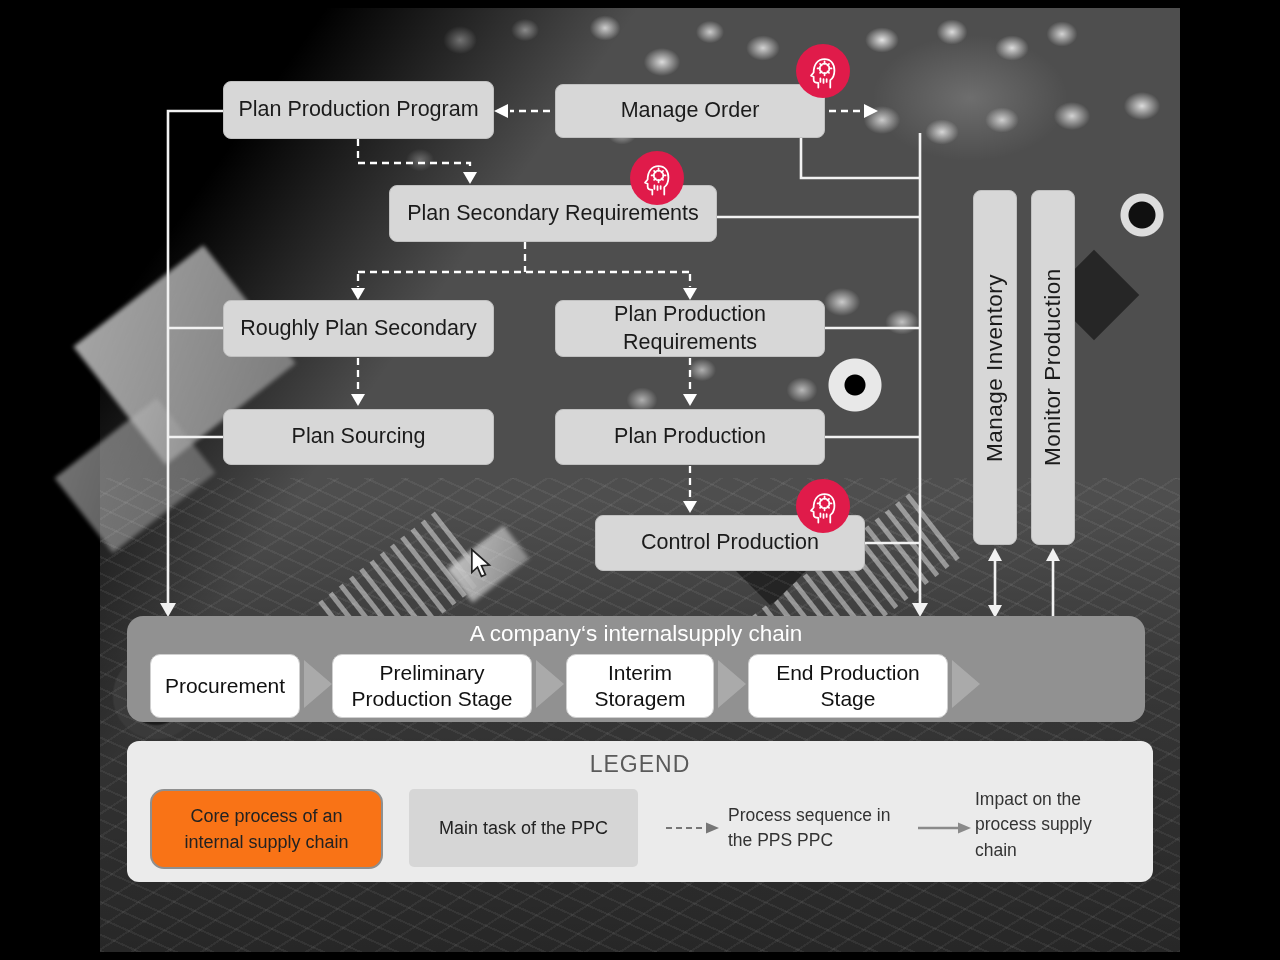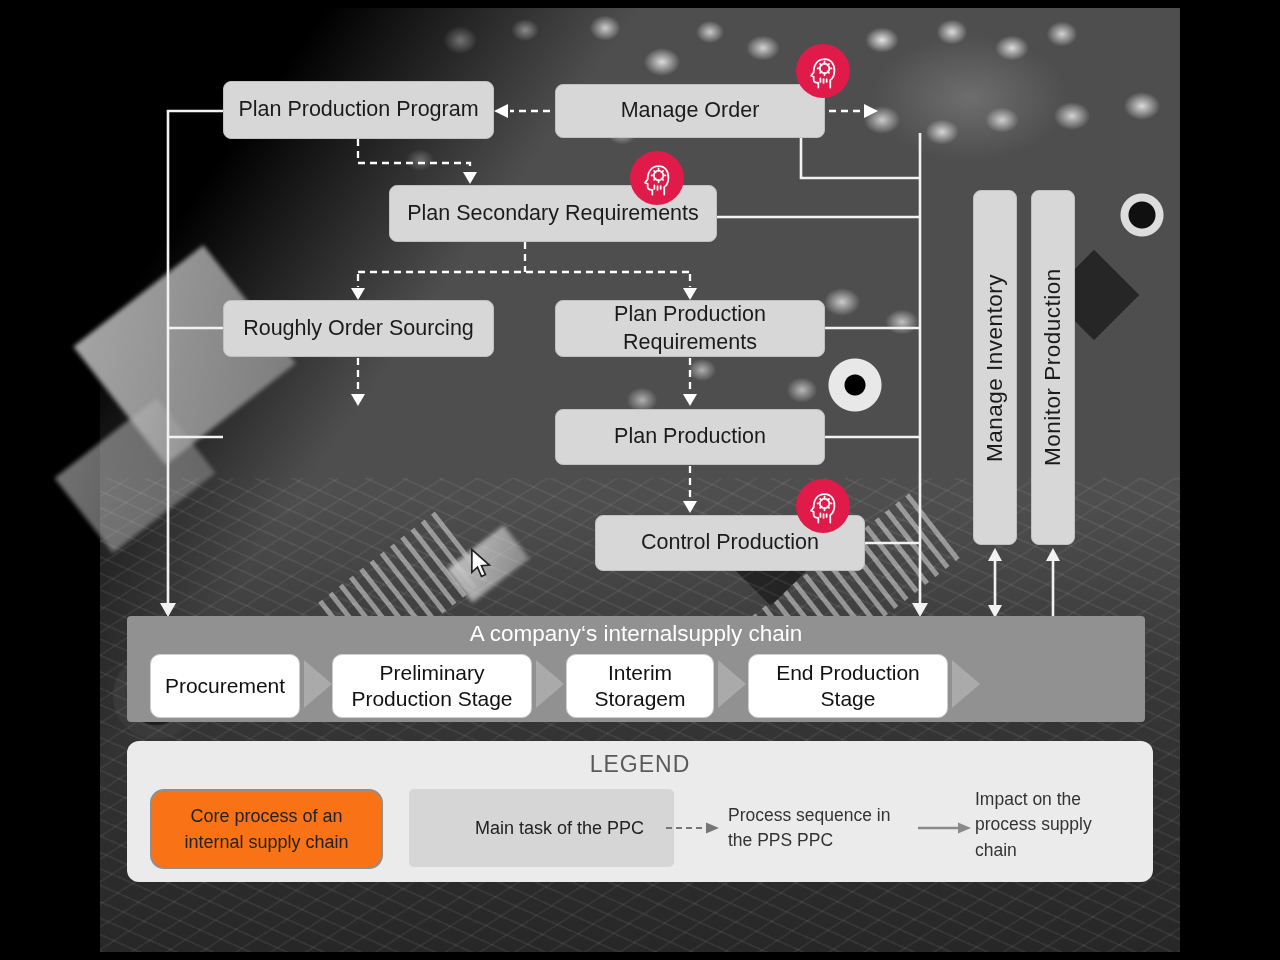--- a/index.html
+++ b/index.html
@@ -46,38 +46,38 @@
   
   .overlay{position:absolute;left:0;top:0;pointer-events:none;}
   .task{position:absolute;display:flex;align-items:center;justify-content:center;text-align:center;
         background:#d7d7d7;border:1px solid #c0c0c0;border-radius:8px;color:#1b1b1b;
         font-size:21.5px;line-height:1.3;padding:2px 8px;box-sizing:border-box;}
   .vbar{writing-mode:vertical-rl;transform:rotate(180deg);font-size:22.5px;letter-spacing:.5px;
         padding:8px 2px;}
   .badge{position:absolute;width:54px;height:54px;}
   
   .chainbar{position:absolute;left:127px;top:616px;width:1018px;height:106px;background:#919191;
-            border-radius:4px;}
+            border-radius:16px;}
   .chaintitle{position:absolute;left:0;top:5px;width:100%;text-align:center;color:#fff;
               font-size:22.5px;}
   .stagebox{position:absolute;top:38px;height:64px;background:#fff;border:1px solid #cfcfcf;
             border-radius:10px;display:flex;align-items:center;justify-content:center;text-align:center;
             color:#111;font-size:21px;line-height:1.25;box-sizing:border-box;padding:0 6px;}
   .tri{position:absolute;top:44px;width:0;height:0;border-top:24px solid transparent;
        border-bottom:24px solid transparent;border-left:28px solid #aaaaaa;}
   
   .legend{position:absolute;left:127px;top:741px;width:1026px;height:141px;background:#ebebeb;
           border-radius:12px;}
   .legendtitle{position:absolute;left:0;top:10px;width:100%;text-align:center;color:#5a5a5a;
                font-size:23px;letter-spacing:1px;}
   .lg-core{position:absolute;left:23px;top:48px;width:233px;height:80px;background:#f97316;
            border:2px solid #8f8f8f;border-radius:14px;display:flex;align-items:center;justify-content:center;
            text-align:center;font-size:18px;color:#222;line-height:1.45;box-sizing:border-box;padding:0 14px;}
   .lg-main{position:absolute;left:282px;top:48px;width:229px;height:78px;background:#d6d6d6;border-radius:5px;
-           display:flex;align-items:center;justify-content:center;font-size:18px;color:#222;padding-left:36px;}
+           display:flex;align-items:center;justify-content:center;font-size:18px;color:#222;}
   .lg-label{position:absolute;font-size:17.5px;color:#333;line-height:1.45;}
 </style>
 </head>
 <body>
 
 <div class="stage">
 
   <div class="photo">
     <div class="ph chip" style="left:2px;top:272px;width:165px;height:150px;transform:rotate(-38deg);"></div>
     <div class="ph chip" style="left:-30px;top:420px;width:130px;height:95px;transform:rotate(-38deg);opacity:.55;"></div>
@@ -133,22 +133,23 @@
       <polygon points="683,288 697,288 690,300"></polygon>
       <polygon points="351,394 365,394 358,406"></polygon>
       <polygon points="683,394 697,394 690,406"></polygon>
       <polygon points="683,501 697,501 690,513"></polygon>
     </g>
   </svg>
 
   <div class="task" style="left:223px;top:81px;width:271px;height:58px;">Plan Production Program</div>
   <div class="task" style="left:555px;top:84px;width:270px;height:54px;">Manage Order</div>
   <div class="task" style="left:389px;top:185px;width:328px;height:57px;">Plan Secondary Requirements</div>
-  <div class="task" style="left:223px;top:300px;width:271px;height:57px;">Roughly Order Sourcing</div>
+  <div class="task" style="left:223px;top:300px;width:271px;height:57px;">Roughly Plan Secondary</div>
   <div class="task" style="left:555px;top:300px;width:270px;height:57px;">Plan Production Requirements</div>
+  <div class="task" style="left:223px;top:409px;width:271px;height:56px;">Plan Sourcing</div>
   <div class="task" style="left:555px;top:409px;width:270px;height:56px;">Plan Production</div>
   <div class="task" style="left:555px;top:515px;width:270px;height:56px;margin-left:40px;">Control Production</div>
   <div class="task vbar" style="left:973px;top:190px;width:44px;height:355px;">Manage Inventory</div>
   <div class="task vbar" style="left:1031px;top:190px;width:44px;height:355px;">Monitor Production</div>
 
   <div class="badge" style="left:796px;top:44px;">
     <svg width="54" height="54" viewBox="0 0 52 52">
       <circle cx="26" cy="26" r="26" fill="#E01B4A"></circle>
       <g stroke="#fff" stroke-width="1.7" fill="none" stroke-linecap="round" stroke-linejoin="round">
         <path d="M21.5 42 V37.5 C18.5 37.5 17 36.5 17 34.5 V31.5 L14.5 30.5 L17 27.5 C17 19.5 21 14.5 27.5 14.5 C33.5 14.5 37 19 37 25.5 C37 30 35.5 33 33 34.8 V42"></path>

